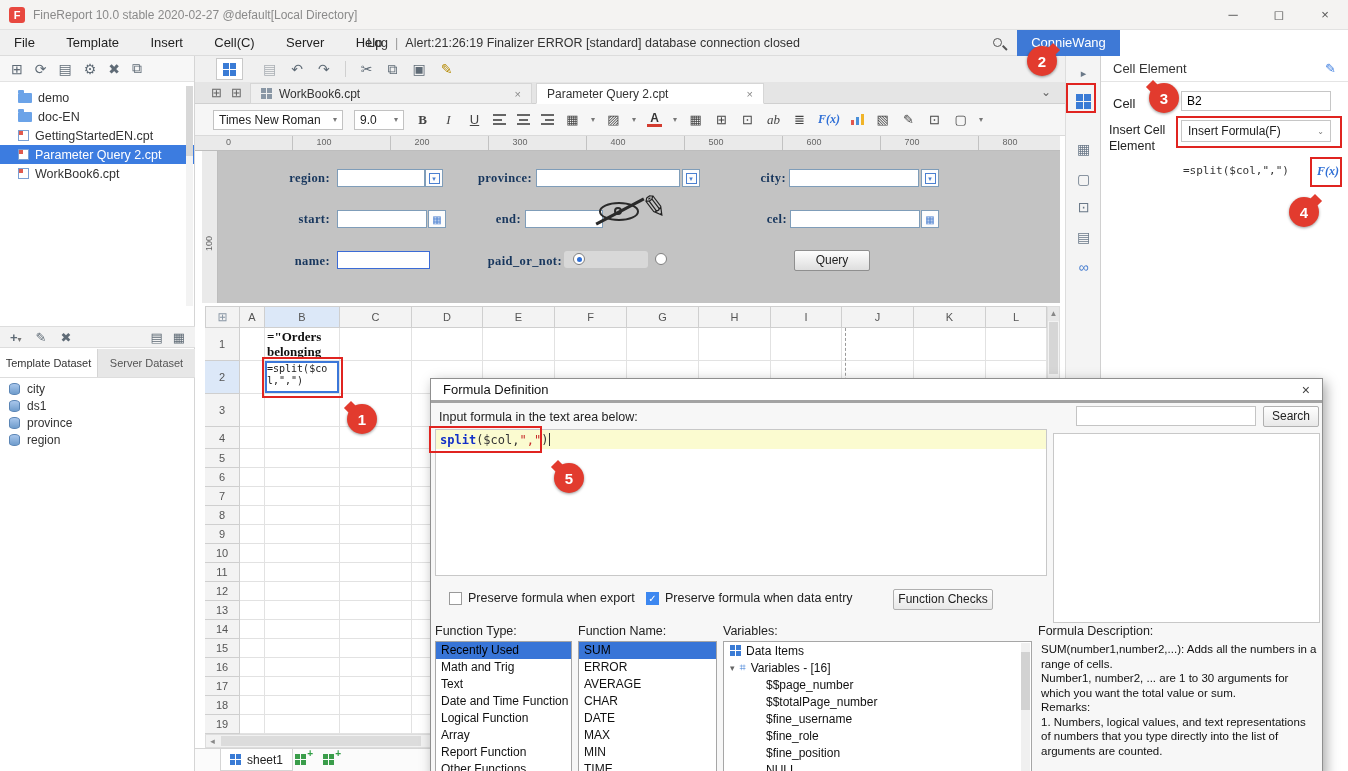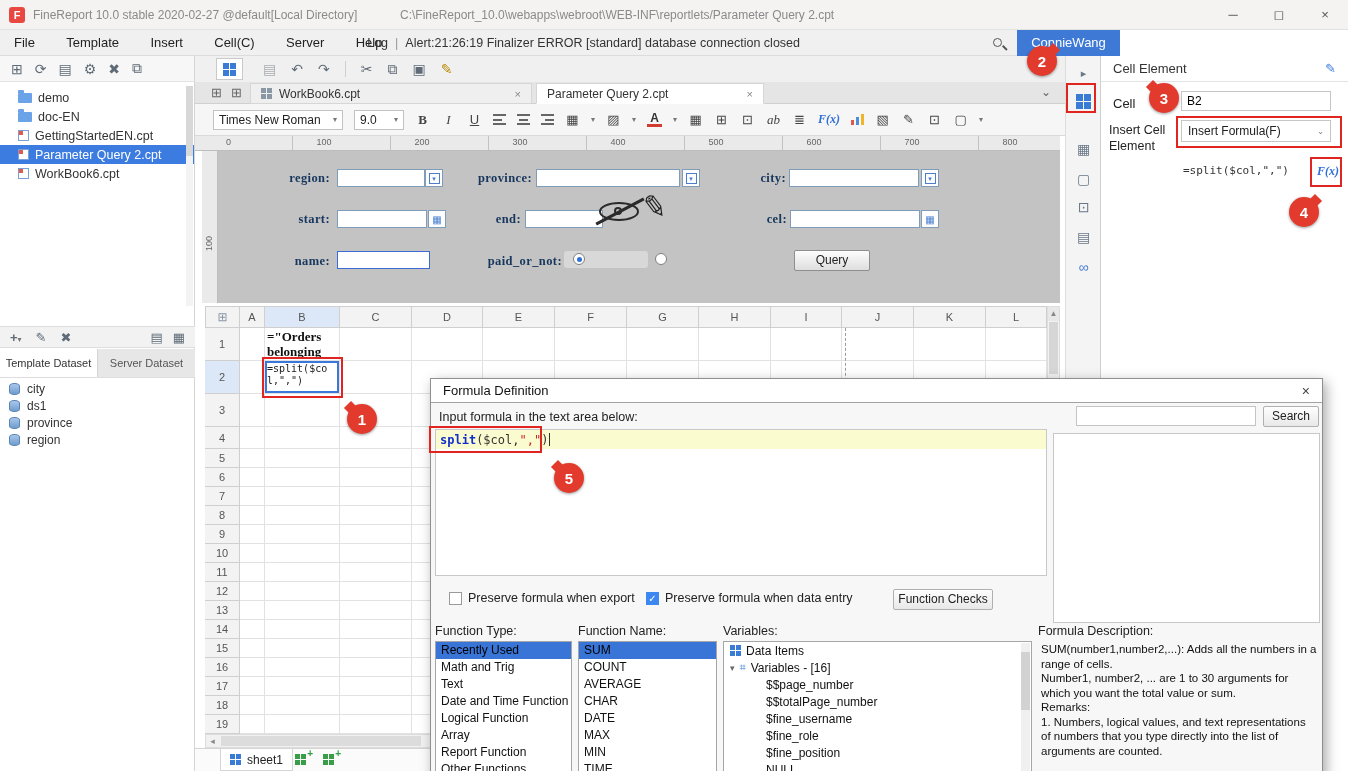--- a/index.html
+++ b/index.html
@@ -129,21 +129,21 @@
 
   
   .grid4{display:inline-block;width:13px;height:13px;background-image:linear-gradient(#3a7bd5,#3a7bd5),linear-gradient(#3a7bd5,#3a7bd5),linear-gradient(#3a7bd5,#3a7bd5),linear-gradient(#3a7bd5,#3a7bd5);background-size:6px 6px;background-position:0 0,7px 0,0 7px,7px 7px;background-repeat:no-repeat;flex:0 0 auto}
   .grid4.sm{width:11px;height:11px;background-size:5px 5px;background-position:0 0,6px 0,0 6px,6px 6px}
   .grid4.lg{width:15px;height:15px;background-size:7px 7px;background-position:0 0,8px 0,0 8px,8px 8px}
   .grid4.green{background-image:linear-gradient(#3a9d4a,#3a9d4a),linear-gradient(#3a9d4a,#3a9d4a),linear-gradient(#3a9d4a,#3a9d4a),linear-gradient(#3a9d4a,#3a9d4a)}
   .grid4.gray{background-image:linear-gradient(#8a97a5,#8a97a5),linear-gradient(#8a97a5,#8a97a5),linear-gradient(#8a97a5,#8a97a5),linear-gradient(#8a97a5,#8a97a5)}
 
   
   #dialog{position:absolute;left:430px;top:378px;width:893px;height:400px;background:#f7f7f7;border:1px solid #8f8f8f;box-shadow:3px 4px 12px rgba(0,0,0,.35);z-index:40}
-  #dlg-title{height:24px;background:#fff;border-bottom:1px solid #a3a3a3;display:flex;align-items:center;padding:0 12px;font-size:13px;color:#111}
+  #dlg-title{height:24px;background:#fff;border-bottom:3px solid #a3a3a3;display:flex;align-items:center;padding:0 12px;font-size:13px;color:#111}
   #dlg-title .x{margin-left:auto;font-size:14px;color:#444}
   #dlg-prompt{position:absolute;left:8px;top:31px;font-size:12.5px}
   #dlg-search-input{position:absolute;left:645px;top:27px;width:180px;height:20px;border:1px solid #c4c4c4;padding:0 4px;font-size:12px}
   .btn{background:linear-gradient(#fefefe,#e8e8e8);border:1px solid #b0b0b0;font-size:12px;border-radius:2px;text-align:center;color:#222}
   #dlg-search-btn{position:absolute;left:832px;top:27px;width:56px;height:21px;line-height:19px}
   #dlg-formula-area{position:absolute;left:4px;top:50px;width:612px;height:147px;background:#fff;border:1px solid #c8c8c8}
   .fx-line{height:19px;background:#fbfbd0;display:flex;align-items:center;padding-left:4px;font-family:"DejaVu Sans Mono",monospace;font-size:12px;color:#222}
   .fx-line .fname{color:#1330c8;font-weight:bold}
   .fx-line .fparam{color:#333}
   .fx-line .fstr{color:#c62828}
@@ -171,21 +171,20 @@
   .callout::before{content:"";position:absolute;width:10px;height:10px;background:#e23b2e;transform:rotate(45deg);z-index:-1}
   .tail-tl::before{left:-1px;top:-1px}
   .tail-tr::before{right:-1px;top:-1px}
 </style>
 </head>
 <body>
 
 <div id="titlebar">
   <div class="logo">F</div>
   <span id="app-title">FineReport 10.0 stable 2020-02-27 @default[Local Directory]</span>
-  <span id="file-path">C:\FineReport_10.0\webapps\webroot\WEB-INF\reportlets/Parameter Query 2.cpt</span>
   <div class="winbtn" style="right:92px">─</div>
   <div class="winbtn" style="right:46px">◻</div>
   <div class="winbtn" style="right:0">×</div>
 </div>
 
 <div id="menubar">
   <span class="menuitem">File</span>
   <span class="menuitem">Template</span>
   <span class="menuitem">Insert</span>
   <span class="menuitem">Cell(C)</span>
@@ -780,21 +779,21 @@
       <div class="litem">Math and Trig</div>
       <div class="litem">Text</div>
       <div class="litem">Date and Time Function</div>
       <div class="litem">Logical Function</div>
       <div class="litem">Array</div>
       <div class="litem">Report Function</div>
       <div class="litem">Other Functions</div>
     </div>
   <div class="dlist" id="fn-list" style="left:147px;width:139px">
       <div class="litem sel">SUM</div>
-      <div class="litem">COUNT</div>
+      <div class="litem">ERROR</div>
       <div class="litem">AVERAGE</div>
       <div class="litem">CHAR</div>
       <div class="litem">DATE</div>
       <div class="litem">MAX</div>
       <div class="litem">MIN</div>
       <div class="litem">TIME</div>
     </div>
   <div class="dlist" id="vars-list" style="left:292px;width:309px;position:absolute">
     <div class="vrow">
         <span class="grid4 sm"></span>

